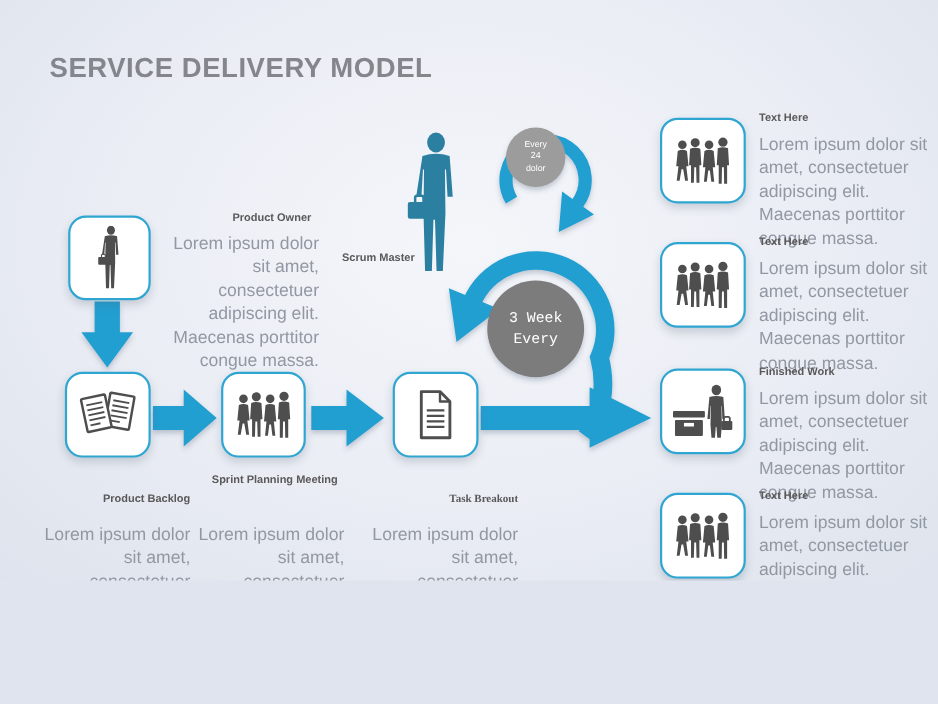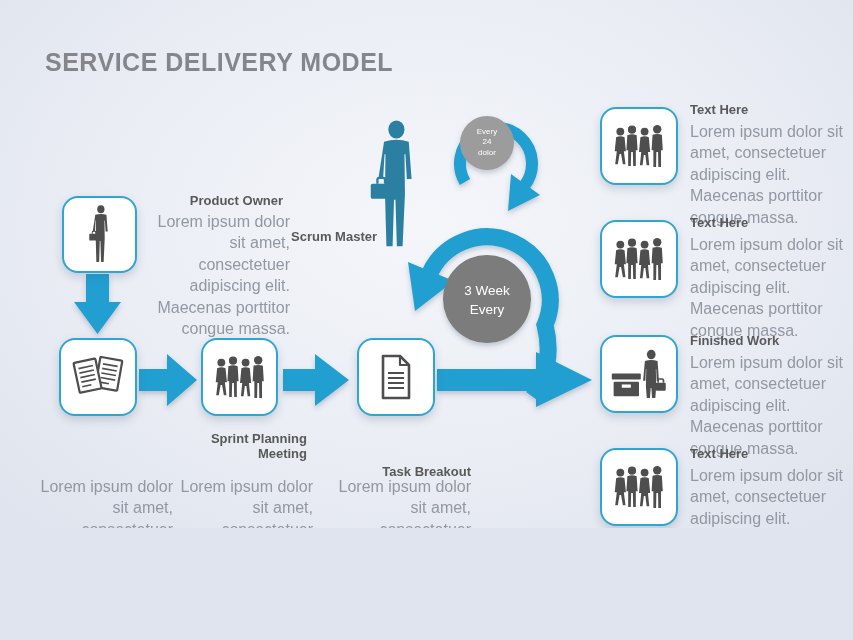--- a/index.html
+++ b/index.html
@@ -10,21 +10,21 @@
   }
   .abs{position:absolute;}
   .title{
     font-size:25px;font-weight:700;color:#84868c;letter-spacing:.5px;
   }
   .iconbox{
     box-sizing:border-box;background:#ffffff;border:2.5px solid #2fa6d2;
     border-radius:16px;display:flex;align-items:center;justify-content:center;
     box-shadow:0 4px 8px rgba(70,85,110,.22);
   }
-  .heading{font-size:13px;font-weight:700;color:#595959;}
+  .heading{font-size:10px;font-weight:700;color:#595959;}
   .desc{font-size:16px;line-height:1.34;color:#9298a2;}
   .center{text-align:right;}
   .right-align{text-align:right;}
   .circle-label{color:#ffffff;text-align:center;}
   .circle-label span{display:block;}
   .ic{display:block;color:#4e4e4e;}
   svg.connectors{position:absolute;left:0;top:0;}
 </style>
 </head>
 <body>
@@ -120,43 +120,44 @@
   <svg class="abs" style="left:366px;top:120px;width:57px;height:133px;color:#2b7fa0;" viewBox="0 0 60 140">
       <use href="#sym-person"></use>
     </svg>
   <div class="abs heading right-align" style="left:283px;top:229px;width:94px;">Scrum Master</div>
 
   <div class="abs circle-label" style="left:459px;top:127px;width:56px;font-size:8px;font-weight:400;line-height:1.3;">
     <span>Every</span>
     <span>24</span>
     <span>dolor</span>
   </div>
-  <div class="abs circle-label" style="left:442px;top:282px;width:90px;font-size:13.5px;line-height:1.4;">
+  <div class="abs circle-label" style="left:442px;top:282px;width:90px;font-size:13.5px;line-height:1.4;font-family:Liberation Mono, monospace;">
     <span>3 Week</span>
     <span>Every</span>
   </div>
 
   <div class="abs iconbox" style="left:59px;top:338px;width:78px;height:78px;">
     <svg class="ic" style="width:56px;height:50px;">
         <use href="#sym-docs"></use>
       </svg>
   </div>
   <div class="abs iconbox" style="left:201px;top:338px;width:77px;height:78px;">
     <svg class="ic" style="width:56px;height:49px;">
         <use href="#sym-people"></use>
       </svg>
   </div>
   <div class="abs iconbox" style="left:357px;top:338px;width:78px;height:78px;">
     <svg class="ic" style="width:40px;height:50px;">
         <use href="#sym-doc"></use>
       </svg>
   </div>
 
+  <div class="abs heading center" style="left:22px;top:448px;width:151px;">Product Backlog</div>
   <div class="abs heading center" style="left:172px;top:431px;width:135px;">Sprint Planning Meeting</div>
-  <div class="abs heading center" style="left:321px;top:464px;width:150px;">Task Breakout</div>
+  <div class="abs heading center" style="left:321px;top:448px;width:150px;font-family:Liberation Serif, serif;">Task Breakout</div>
 
   <div class="abs desc center" style="left:22px;top:476px;width:151px;">Lorem ipsum dolor sit amet, consectetuer adipiscing elit. Maecenas porttitor congue massa.</div>
   <div class="abs desc center" style="left:166px;top:476px;width:147px;">Lorem ipsum dolor sit amet, consectetuer adipiscing elit. Maecenas porttitor congue massa.</div>
   <div class="abs desc center" style="left:321px;top:476px;width:150px;">Lorem ipsum dolor sit amet, consectetuer adipiscing elit. Maecenas porttitor congue massa.</div>
 
   <div class="abs iconbox" style="left:600px;top:107px;width:78px;height:78px;">
     <svg class="ic" style="width:56px;height:49px;">
         <use href="#sym-people"></use>
       </svg>
   </div>

